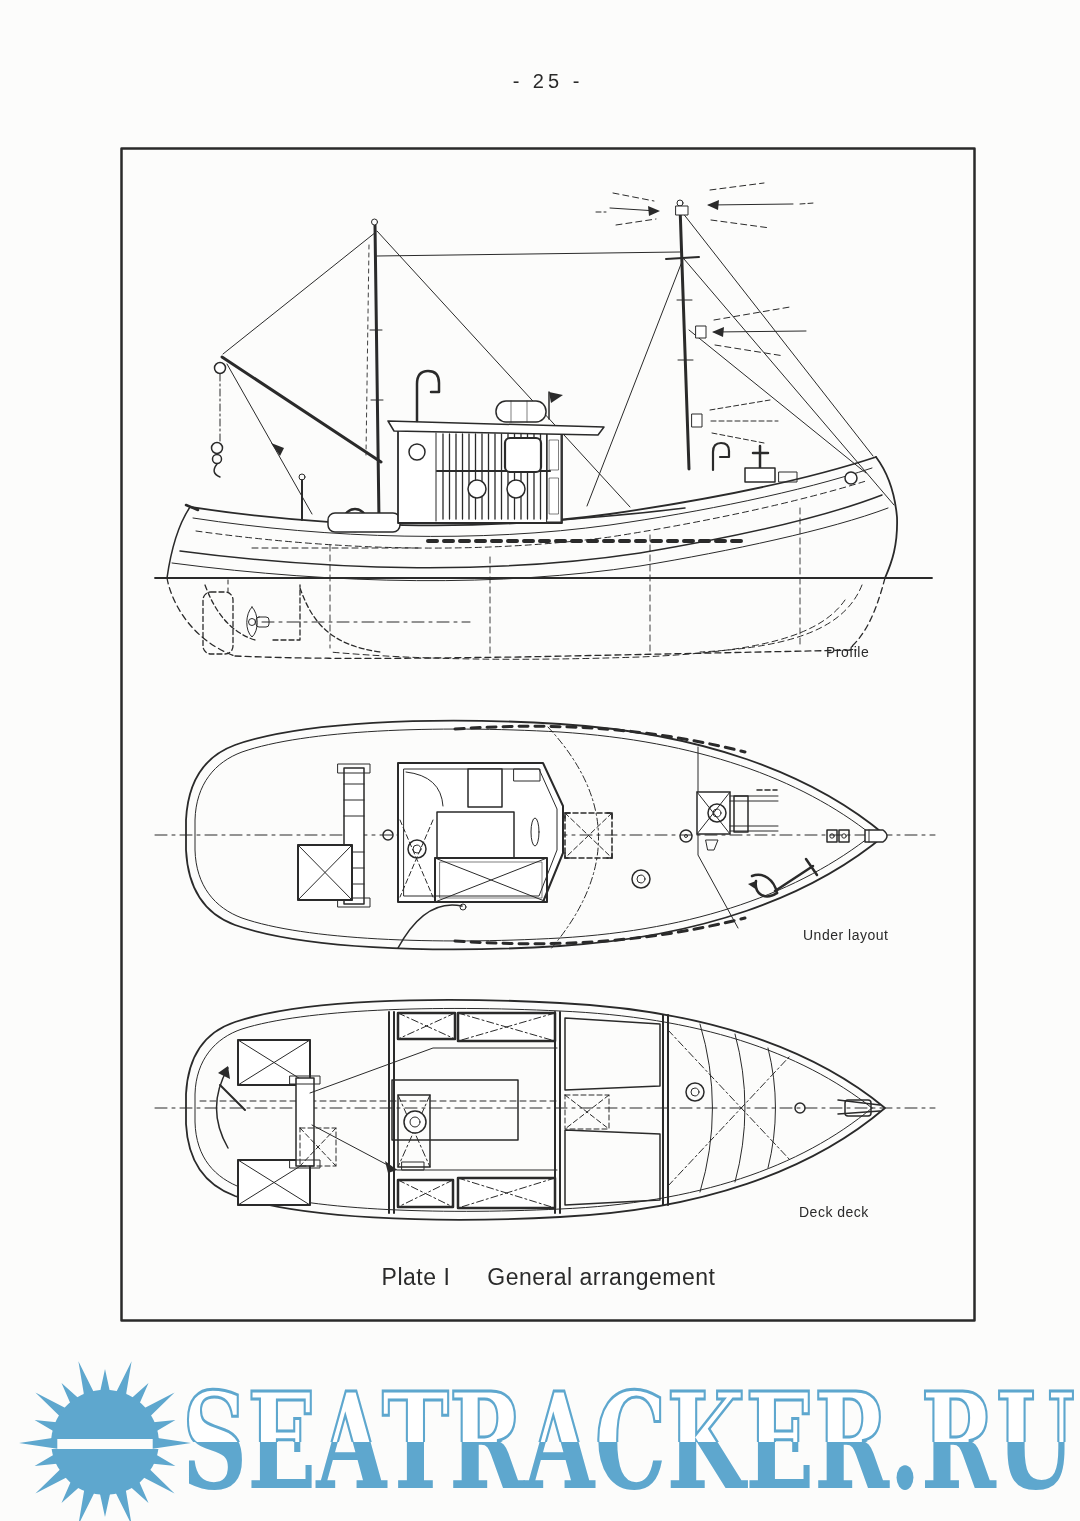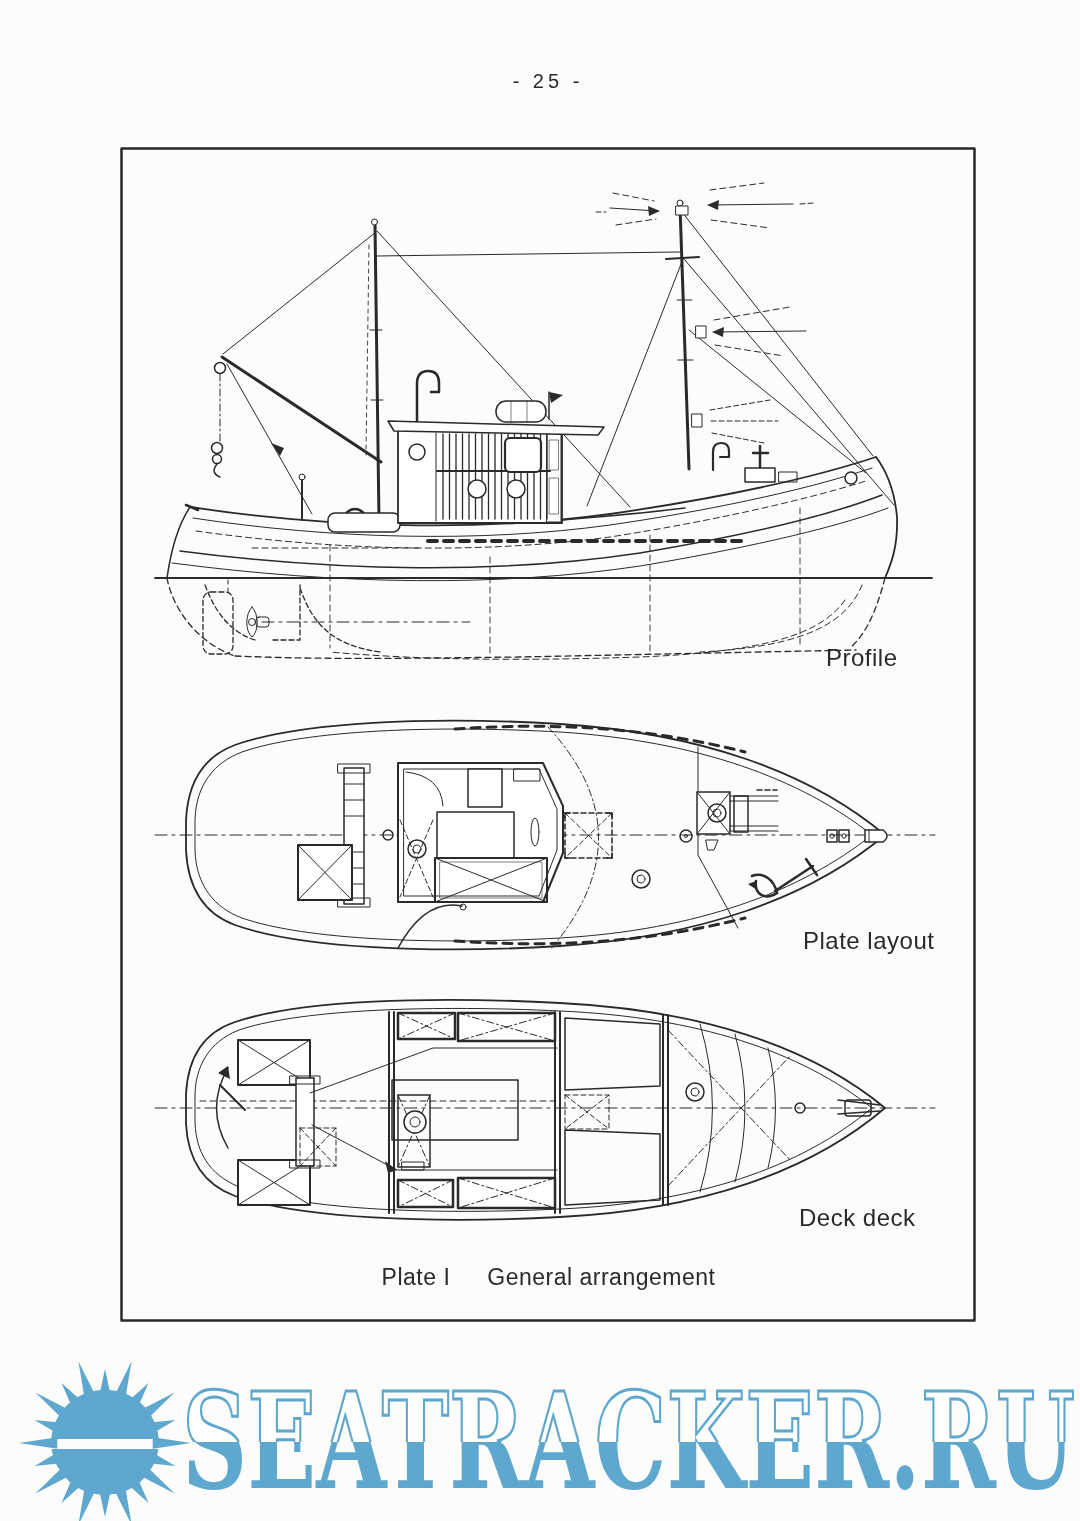--- a/index.html
+++ b/index.html
@@ -1,20 +1,20 @@
 <!DOCTYPE html>
 <html style="--wm: #5ea7ce; --ink: #2a2a2a;"><head>
 <meta charset="utf-8">
 <style>
   :root { --ink:#2a2a2a; --wm:#5ea7ce; }
   html,body{margin:0;padding:0;}
   body{width:1080px;height:1521px;background:#fcfcfb;position:relative;overflow:hidden;
        font-family:"Liberation Sans",sans-serif;color:var(--ink);}
   .abs{position:absolute;}
-  .label{font-size:24px;letter-spacing:.5px;color:var(--ink);white-space:nowrap;}
+  .label{font-size:14px;letter-spacing:.5px;color:var(--ink);white-space:nowrap;}
   #page-number{left:0;top:70px;width:1080px;text-align:center;font-size:20px;letter-spacing:4px;margin-left:8px;}
   #caption{left:120px;top:1264px;width:857px;display:flex;justify-content:center;gap:37px;
            font-size:23px;letter-spacing:.5px;}
   
   svg.art *{stroke:var(--ink);fill:none;stroke-width:1.3;stroke-linecap:round;stroke-linejoin:round;}
   svg.art .f{fill:var(--ink);stroke:none;}
   svg.art .pw{fill:#fff;}
   .w06{stroke-width:.6!important}.w09{stroke-width:.9!important}.w1{stroke-width:1!important}
   .w15{stroke-width:1.5!important}.w18{stroke-width:1.8!important}.w2{stroke-width:2!important}
   .w22{stroke-width:2.2!important}.w25{stroke-width:2.5!important}.w3{stroke-width:3!important}
@@ -305,21 +305,21 @@
       <path d="M768 1048 Q783 1108 768 1168" class="w1"></path>
       <path d="M668 1030 L790 1160 M668 1186 L790 1056" class="w1 dd"></path>
       <circle cx="800" cy="1108" r="5" class="w15"></circle>
       <rect x="845" y="1100" width="26" height="16" rx="3" class="w15"></rect>
       <path d="M838 1100 L880 1105 M838 1114 L880 1111" class="w15"></path>
     </g>
   </g>
 </svg>
 
 <div class="abs label" style="left:826px;top:644px">Profile</div>
-<div class="abs label" style="left:803px;top:927px">Plate layout</div>
+<div class="abs label" style="left:803px;top:927px">Under layout</div>
 <div class="abs label" style="left:799px;top:1204px">Deck deck</div>
 
 <div class="abs" id="caption">
   <span>Plate I</span>
   <span>General arrangement</span>
 </div>
 
 <svg class="wm abs" style="left:0;top:1360px;width:1080px;height:161px" viewBox="0 0 1080 161" aria-hidden="true">
   <defs>
     <clipPath id="wm-top">

